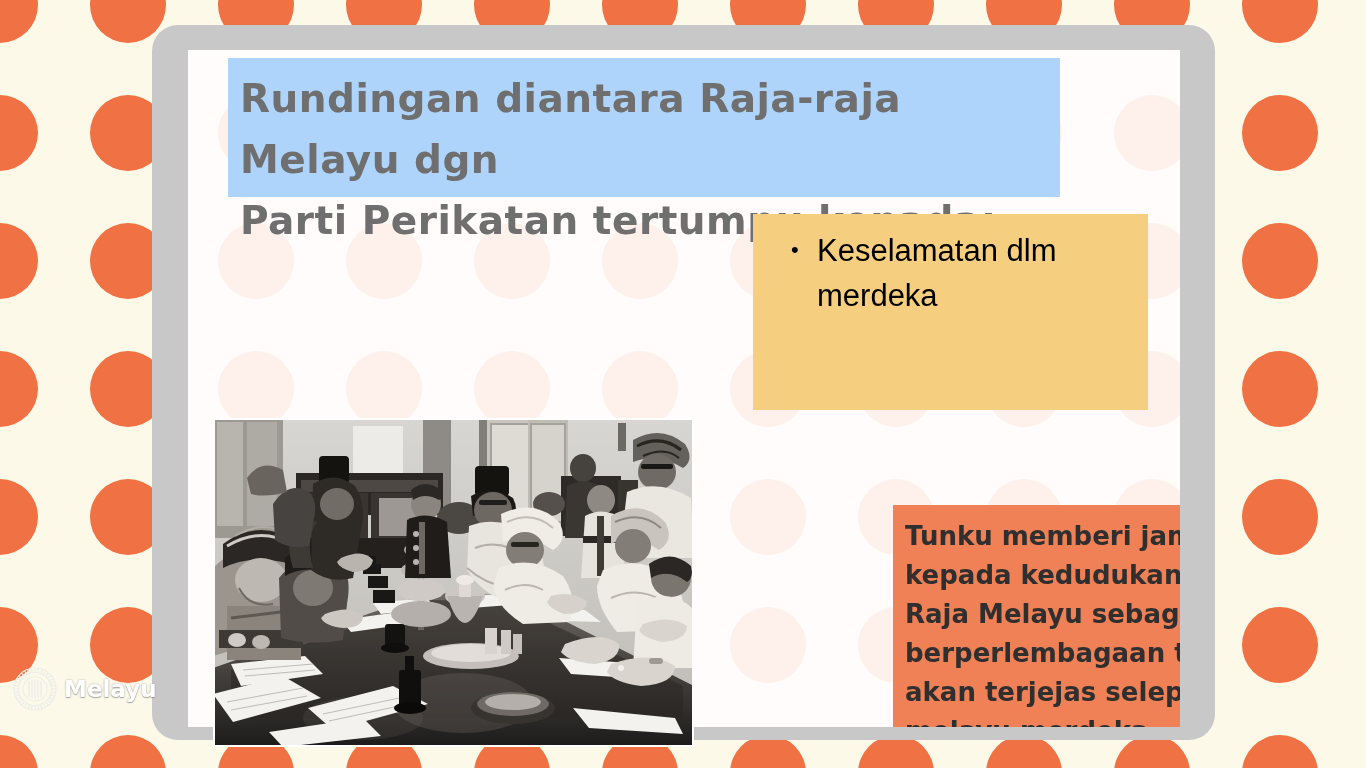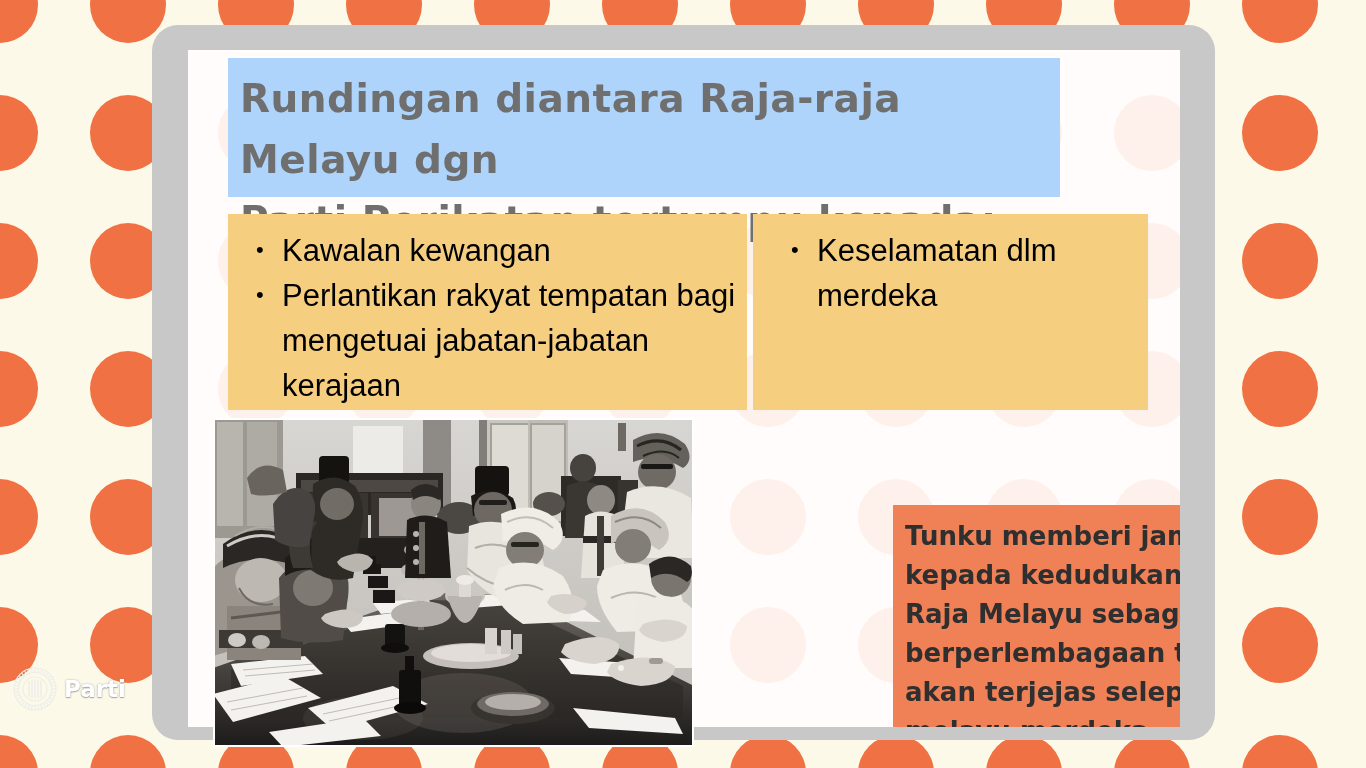--- a/index.html
+++ b/index.html
@@ -263,26 +263,20 @@
       <div class="pdot" style="left: 670px; top: 557px; height: 76px; width: 76px;"></div>
       <div class="pdot" style="left: 798px; top: 557px; height: 76px; width: 76px;"></div>
       <div class="pdot" style="left: 926px; top: 557px; height: 76px; width: 76px;"></div>
     </div>
 
   <div id="title-box">
     <div id="title-text">Rundingan diantara Raja-raja Melayu dgn
 Parti Perikatan tertumpu kepada:</div>
   </div>
 
-  <div class="yellow-box" id="yellow-left">
-    <ul class="bullet-list">
-      <li>Kawalan kewangan</li>
-      <li>Perlantikan rakyat tempatan bagi mengetuai jabatan-jabatan kerajaan</li>
-    </ul>
-  </div>
 
   <div class="yellow-box" id="yellow-right">
     <ul class="bullet-list">
       <li>Keselamatan dlm merdeka</li>
     </ul>
   </div>
 
   <div id="orange-box">
     <div id="orange-text">Tunku memberi jaminan kepada kedudukan Raja-Raja Melayu sebagai raja berperlembagaan tiadak akan terjejas selepas tanah melayu merdeka.</div>
   </div>
@@ -566,14 +560,14 @@
         </g>
     </g>
     <g stroke="#EDEDEA" stroke-width="1.6">
       <line x1="17" y1="15" x2="17" y2="31"></line>
       <line x1="20" y1="14" x2="20" y2="32"></line>
       <line x1="23" y1="13.5" x2="23" y2="32.5"></line>
       <line x1="26" y1="14" x2="26" y2="32"></line>
       <line x1="29" y1="15" x2="29" y2="31"></line>
     </g>
   </svg>
-  <span id="prezi-word">Parti</span>
+  <span id="prezi-word">Melayu</span>
 </div>
 
 </body></html>

